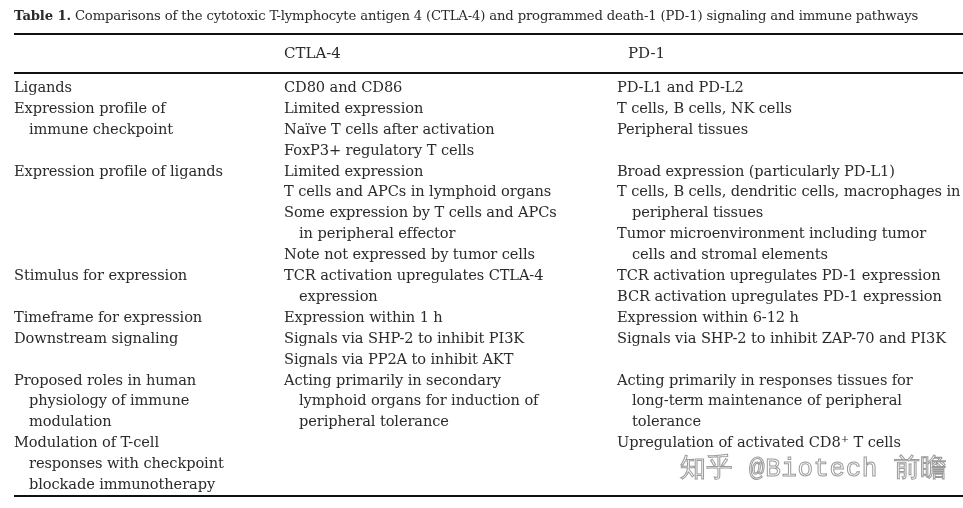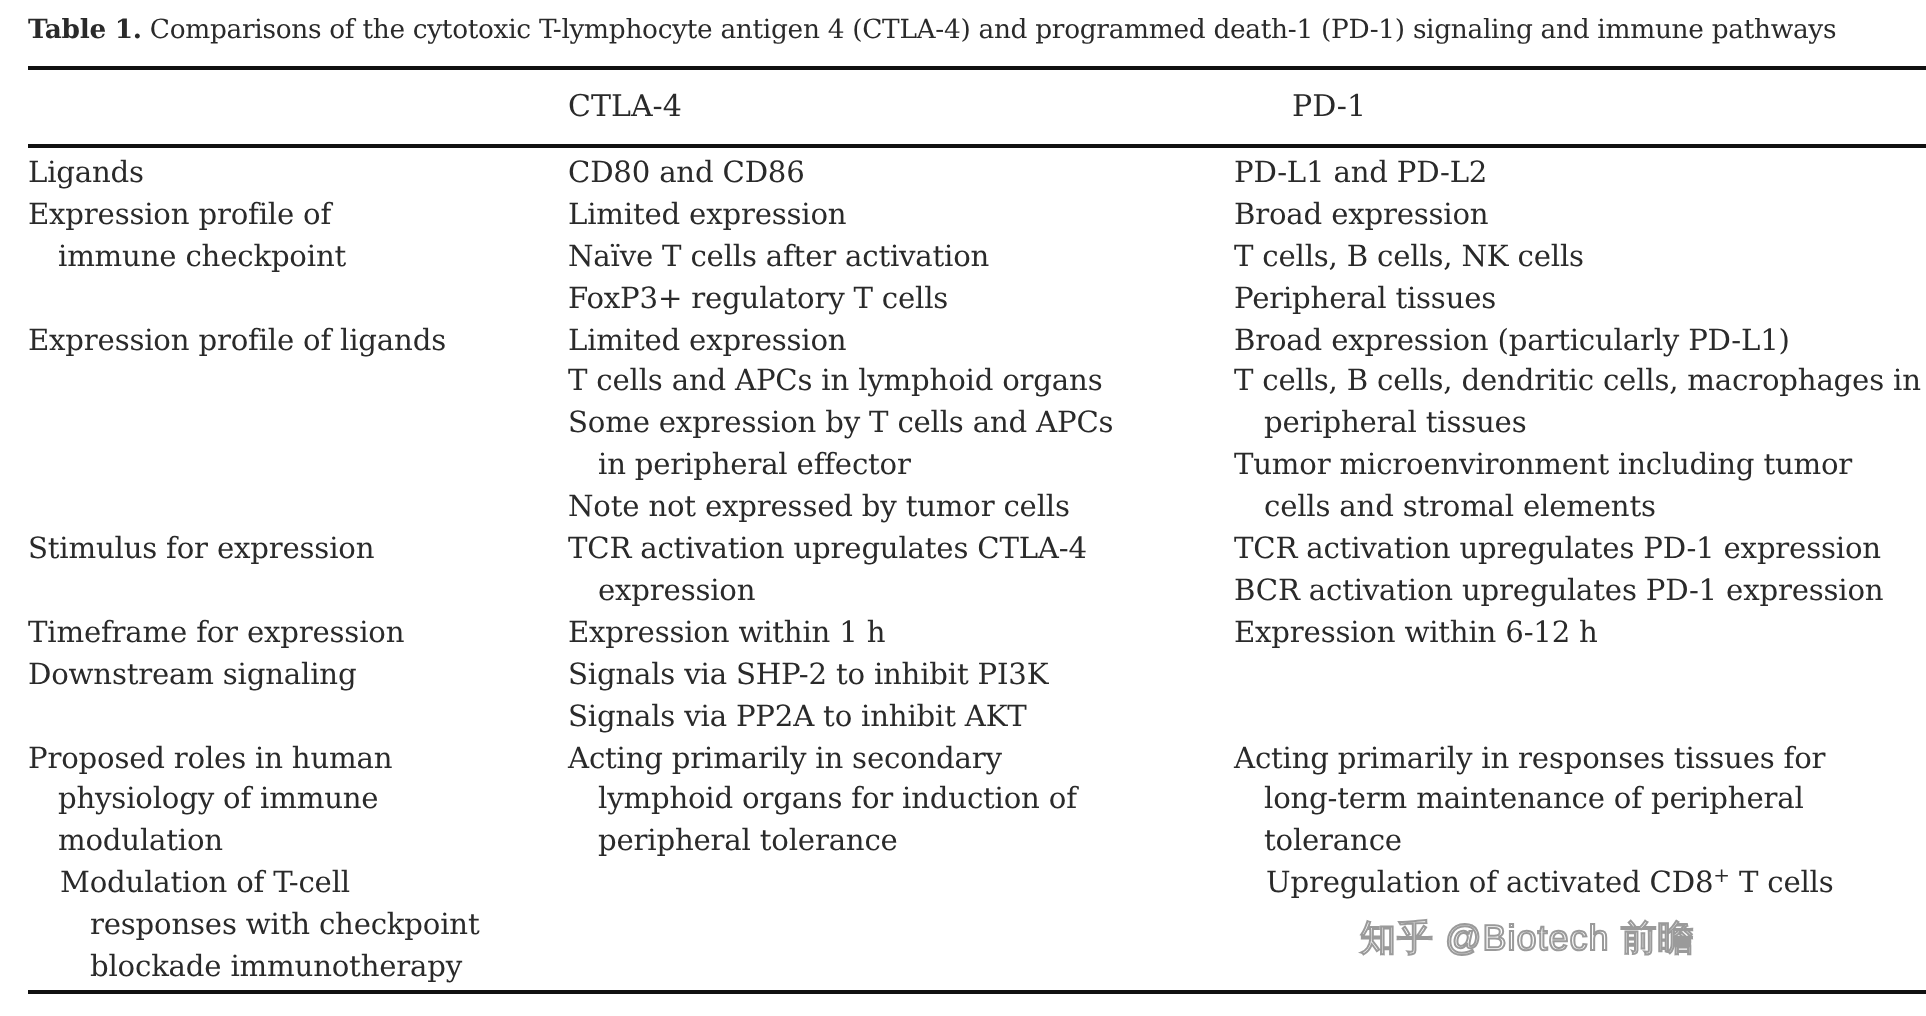--- a/index.html
+++ b/index.html
@@ -15,37 +15,37 @@
   }
   .caption .lbl { font-weight: bold; }
   .rule { position: absolute; left: 14px; right: 0; height: 0; border-top: 2px solid #111; }
   .rule.r1 { top: 33px; }
   .rule.r2 { top: 72px; }
   .rule.r3 { top: 495px; }
   .hdr {
     position: absolute; top: 44px; font-size: 15px; line-height: 18px; white-space: nowrap;
   }
   .hdr.c1 { left: 284px; }
-  .hdr.c2 { left: 646px; }
+  .hdr.c2 { left: 628px; }
   .body-rows { position: absolute; left: 0; top: 77px; width: 774px; }
   .row { position: relative; }
   .cell {
     position: absolute; top: 0; font-size: 14.6px; line-height: 20.9px; white-space: nowrap;
     letter-spacing: -0.1px;
   }
   .cell.c0 { left: 14px; }
   .cell.c1 { left: 284px; }
   .cell.c2 { left: 617px; }
   .line { display: block; height: 20.9px; }
   .line.ind { padding-left: 15px; }
   sup { font-size: 10px; line-height: 0; vertical-align: 5px; }
   .watermark {
     position: absolute; left: 680px; top: 452px;
-    font-family: Liberation Sans, sans-serif;
-    font-size: 18px; line-height: 34px; white-space: nowrap;
+    font-family: Liberation Mono, monospace;
+    font-size: 26px; line-height: 34px; white-space: nowrap;
     color: #ffffff;
     -webkit-text-stroke: 1px #9a9a9a;
     letter-spacing: 0.5px;
   }
 </style>
 </head>
 <body>
 
 <div class="caption">
   <span class="lbl">Table 1.</span>
@@ -75,21 +75,20 @@
       <div class="cell c0">
         <span class="line"><span>Expression profile of</span></span>
         <span class="line ind"><span>immune checkpoint</span></span>
       </div>
       <div class="cell c1">
         <span class="line"><span>Limited expression</span></span>
         <span class="line"><span>Naïve T cells after activation</span></span>
         <span class="line"><span>FoxP3+ regulatory T cells</span></span>
       </div>
       <div class="cell c2">
-        <span class="line"><span>Broad expression</span></span>
         <span class="line"><span>T cells, B cells, NK cells</span></span>
         <span class="line"><span>Peripheral tissues</span></span>
       </div>
     </div>
     <div class="row" style="height: 104.5px;">
       <div class="cell c0">
         <span class="line"><span>Expression profile of ligands</span></span>
       </div>
       <div class="cell c1">
         <span class="line"><span>Limited expression</span></span>
@@ -131,39 +130,42 @@
       </div>
     </div>
     <div class="row" style="height: 41.8px;">
       <div class="cell c0">
         <span class="line"><span>Downstream signaling</span></span>
       </div>
       <div class="cell c1">
         <span class="line"><span>Signals via SHP-2 to inhibit PI3K</span></span>
         <span class="line"><span>Signals via PP2A to inhibit AKT</span></span>
       </div>
+      <div class="cell c2">
+        <span class="line"><span>Signals via SHP-2 to inhibit ZAP-70 and PI3K</span></span>
+      </div>
     </div>
     <div class="row" style="height: 62.7px; padding-left: 32px;">
       <div class="cell c0">
         <span class="line"><span>Proposed roles in human</span></span>
         <span class="line ind"><span>physiology of immune</span></span>
         <span class="line ind"><span>modulation</span></span>
       </div>
       <div class="cell c1">
         <span class="line"><span>Acting primarily in secondary</span></span>
         <span class="line ind"><span>lymphoid organs for induction of</span></span>
         <span class="line ind"><span>peripheral tolerance</span></span>
       </div>
       <div class="cell c2">
         <span class="line"><span>Acting primarily in responses tissues for</span></span>
         <span class="line ind"><span>long-term maintenance of peripheral</span></span>
         <span class="line ind"><span>tolerance</span></span>
       </div>
     </div>
-    <div class="row" style="height: 62.7px; margin-left: 16px;">
+    <div class="row" style="height: 62.7px;">
       <div class="cell c0">
         <span class="line"><span>Modulation of T-cell</span></span>
         <span class="line ind"><span>responses with checkpoint</span></span>
         <span class="line ind"><span>blockade immunotherapy</span></span>
       </div>
       <div class="cell c2">
         <span class="line"><span>Upregulation of activated CD8</span><sup>+</sup><span> T cells</span></span>
       </div>
     </div>
   </div>

